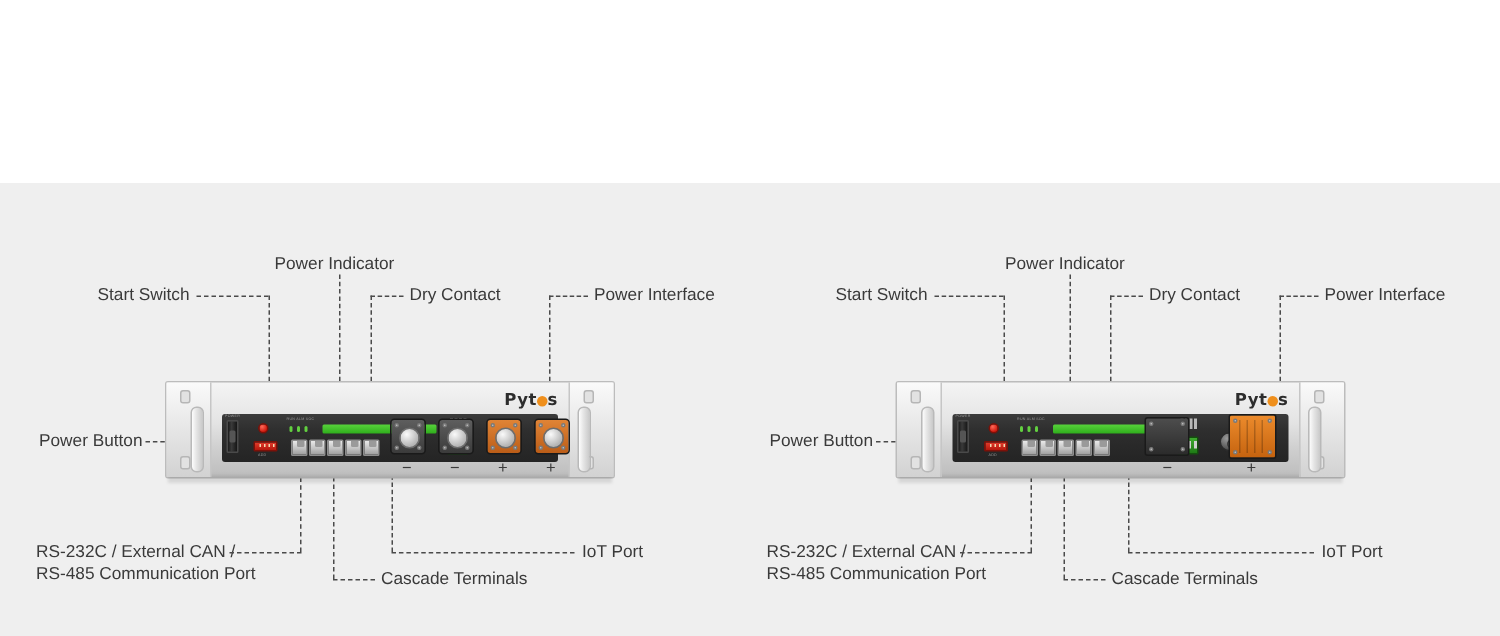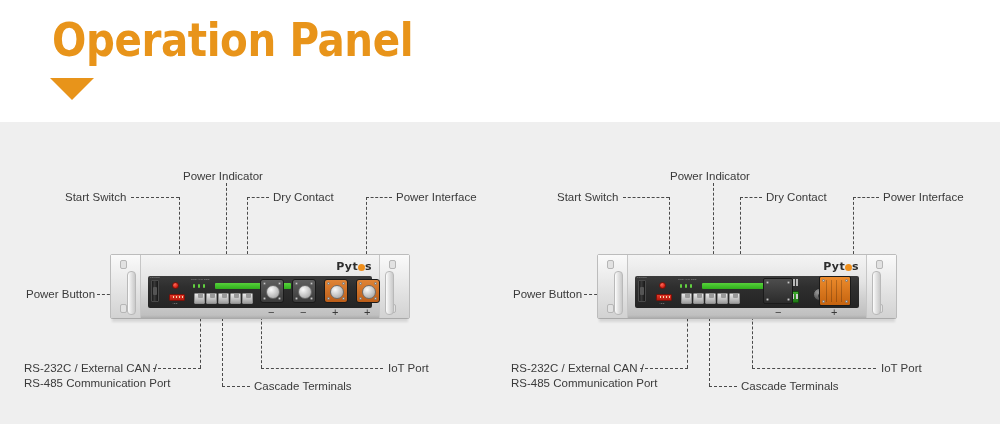--- a/index.html
+++ b/index.html
@@ -233,24 +233,20 @@
   .polarity {
     position: absolute; font-size: 11px; color: #3a3a3a;
     font-family: "Liberation Sans", sans-serif;
   }
 </style>
 </head>
 <body>
 
 <div class="page">
 
-  <div class="header">
-    <div class="title">Operation Panel</div>
-    <div class="title-arrow"></div>
-  </div>
 
   <div class="content">
 
     <div class="diagram left">
 
       <div class="lbl" style="left:65px; top:68px;">Start Switch</div>
       <div class="lbl" style="left:183px; top:47px;">Power Indicator</div>
       <div class="lbl" style="left:273px; top:68px;">Dry Contact</div>
       <div class="lbl" style="left:396px; top:68px;">Power Interface</div>
       <div class="lbl" style="left:26px; top:165px;">Power Button</div>

